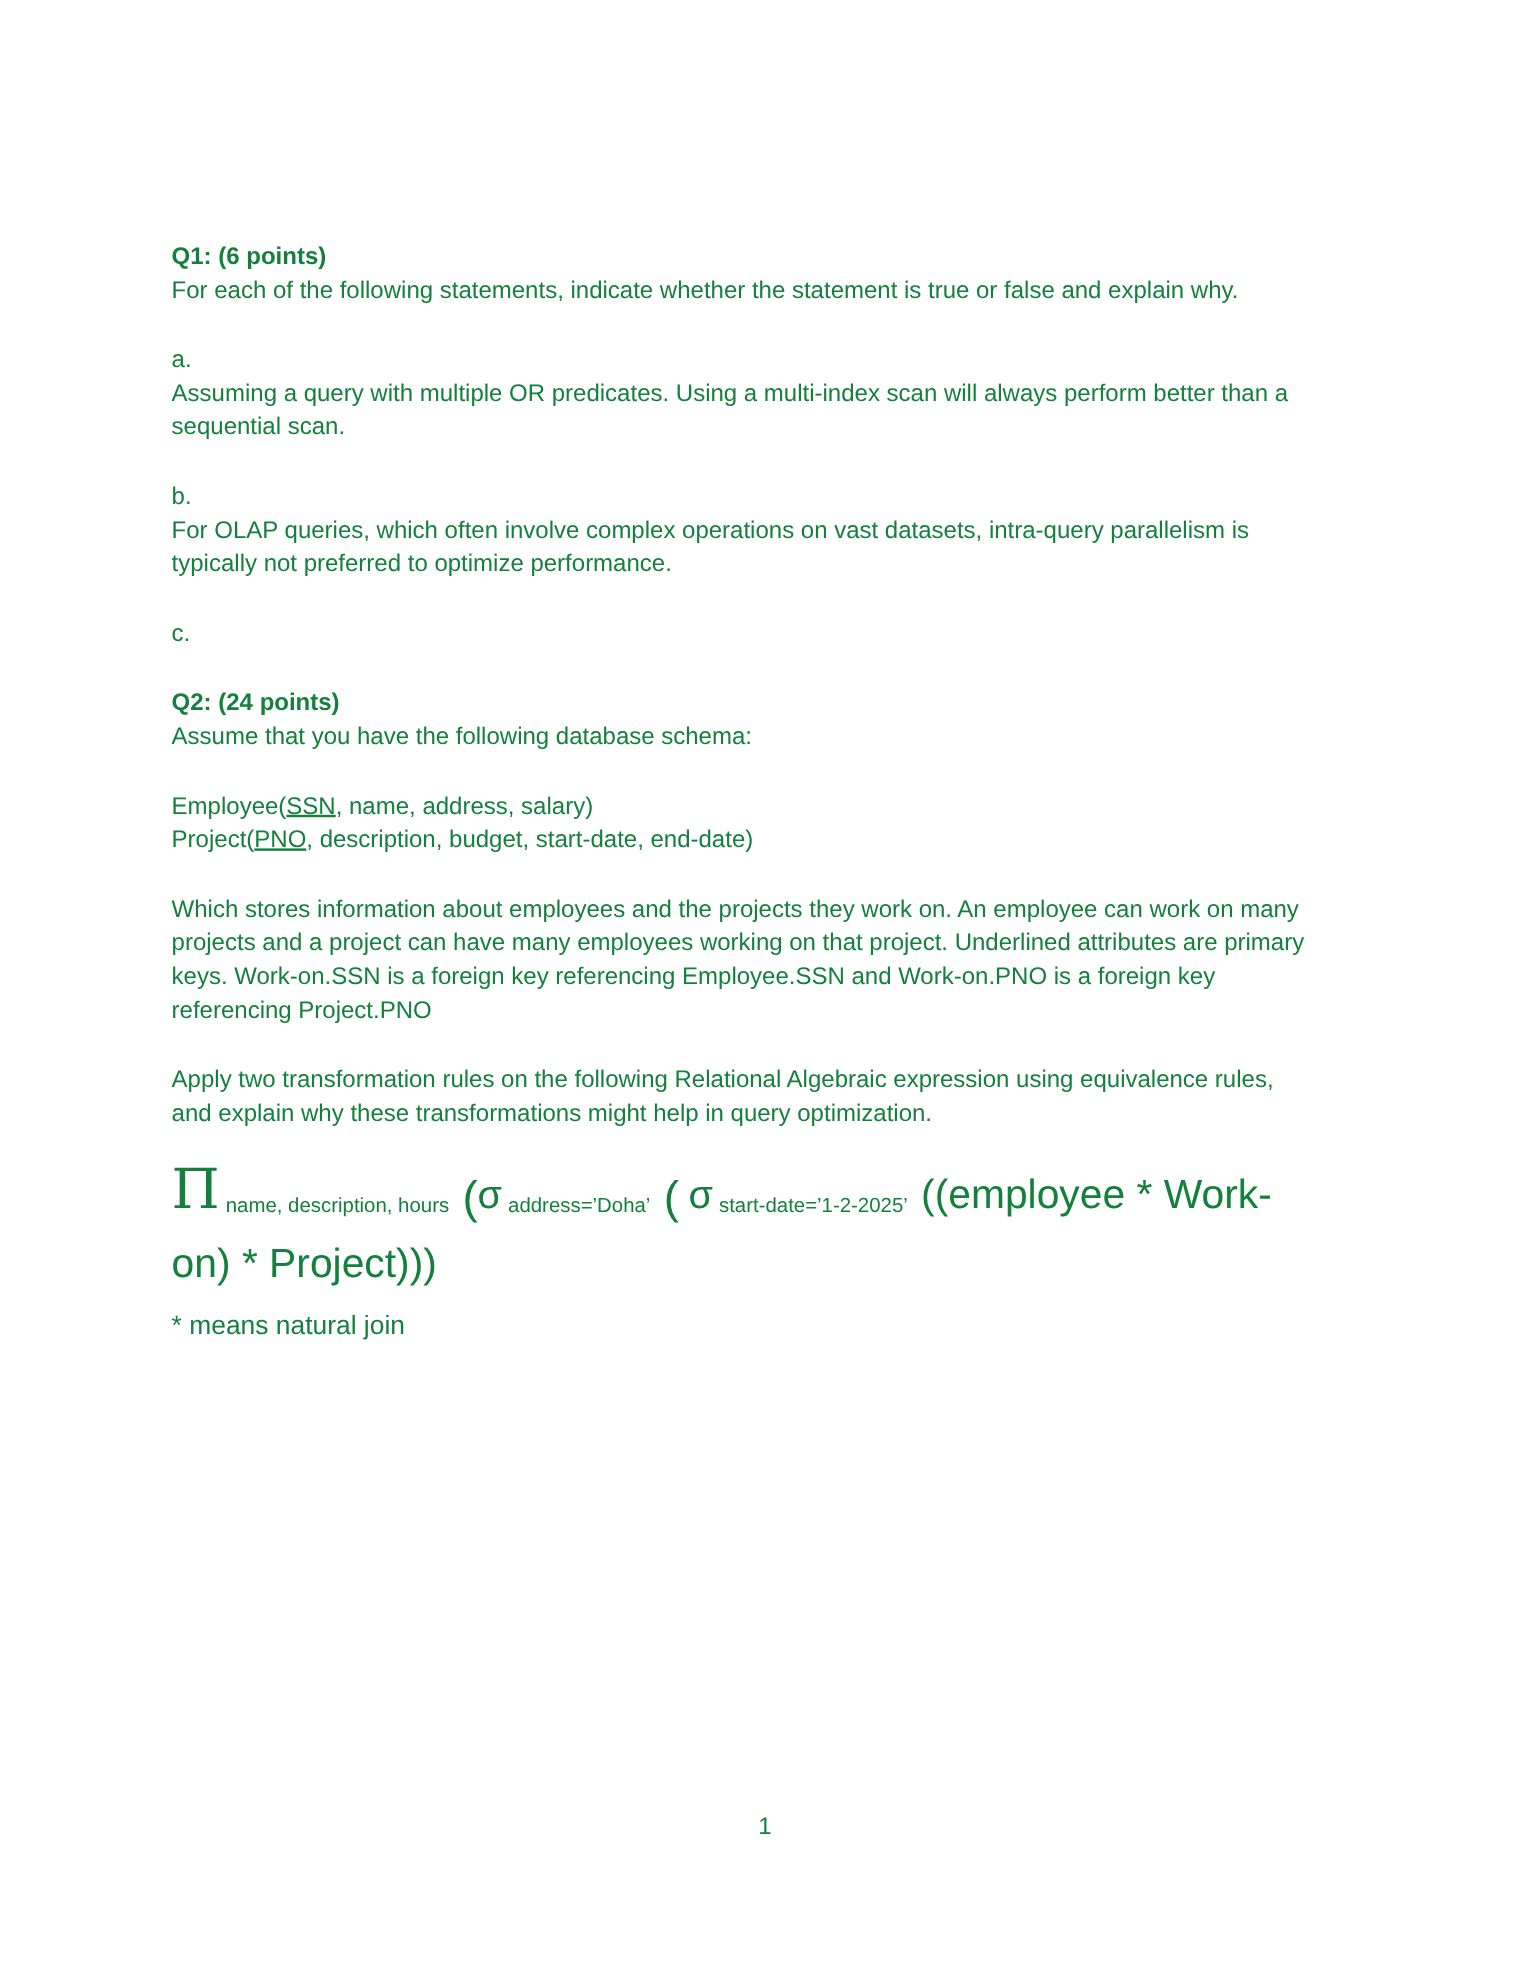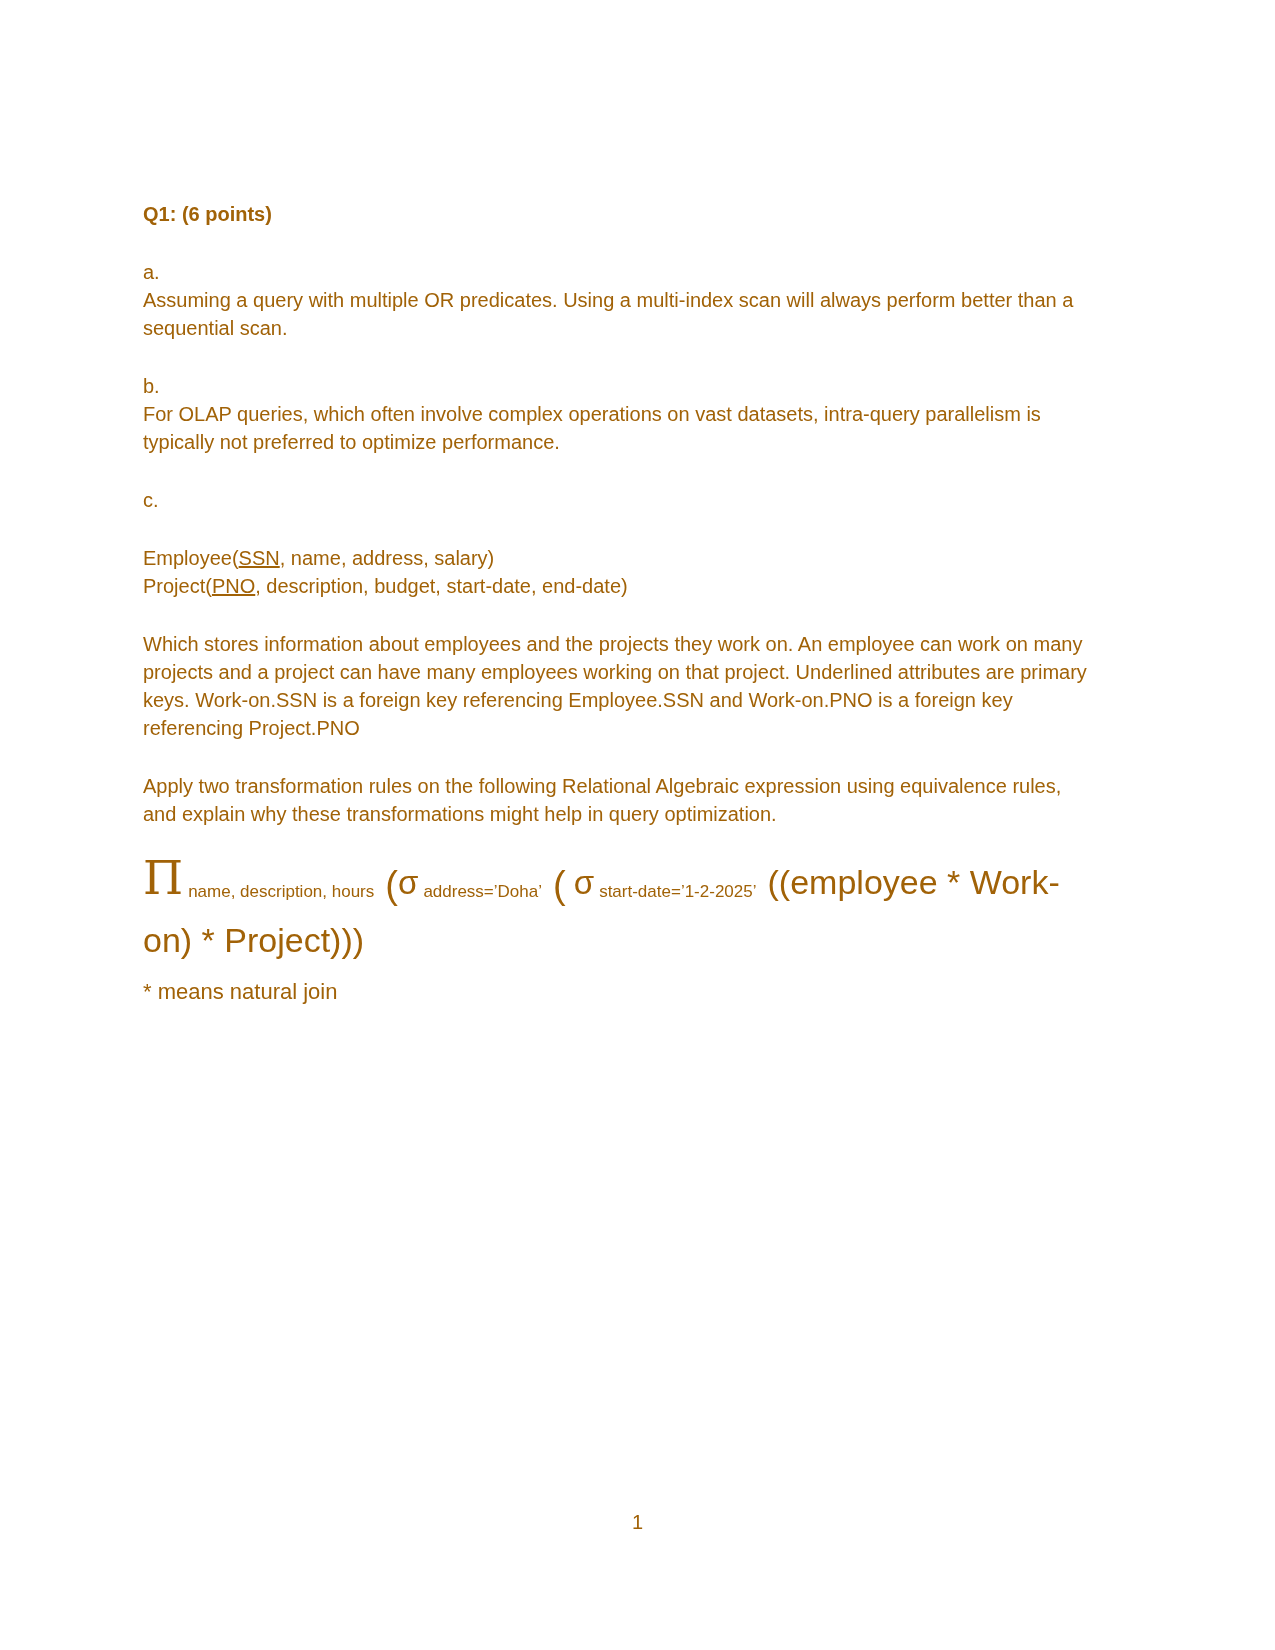--- a/index.html
+++ b/index.html
@@ -2,21 +2,21 @@
 <html><head>
 <meta charset="utf-8">
 <style>
   * { margin: 0; padding: 0; box-sizing: border-box; }
   html, body { background: #ffffff; }
   .page {
     position: relative;
     width: 1275px;
     height: 1650px;
     background: #ffffff;
-    color: #a16207;
+    color: #15803d;
     font-family: "Liberation Sans", sans-serif;
     overflow: hidden;
   }
   .content {
     position: absolute;
     left: 143px;
     top: 200px;
     width: 945px;
     font-size: 20px;
     line-height: 28px;
@@ -67,36 +67,41 @@
   }
 </style>
 </head>
 <body>
 
 <div class="page">
   <div class="content">
 
     <div class="block">
       <div class="bold">Q1: (6 points)</div>
+      <div>For each of the following statements, indicate whether the statement is true or false and explain why.</div>
     </div>
 
     <div class="block">
       <div>a.</div>
       <div>Assuming a query with multiple OR predicates. Using a multi-index scan will always perform better than a sequential scan.</div>
     </div>
 
     <div class="block">
       <div>b.</div>
       <div>For OLAP queries, which often involve complex operations on vast datasets, intra-query parallelism is typically not preferred to optimize performance.</div>
     </div>
 
     <div class="block">
       <div>c.</div>
     </div>
 
+    <div class="block">
+      <div class="bold">Q2: (24 points)</div>
+      <div>Assume that you have the following database schema:</div>
+    </div>
 
     <div class="block">
       <div><span>Employee(</span><span class="u">SSN</span><span>, name, address, salary)</span></div>
       <div><span>Project(</span><span class="u">PNO</span><span>, description, budget, start-date, end-date)</span></div>
     </div>
 
     <div class="block">Which stores information about employees and the projects they work on. An employee can work on many projects and a project can have many employees working on that project. Underlined attributes are primary keys. Work-on.SSN is a foreign key referencing Employee.SSN and Work-on.PNO is a foreign key referencing Project.PNO</div>
 
     <div class="block">Apply two transformation rules on the following Relational Algebraic expression using equivalence rules, and explain why these transformations might help in query optimization.</div>
 

